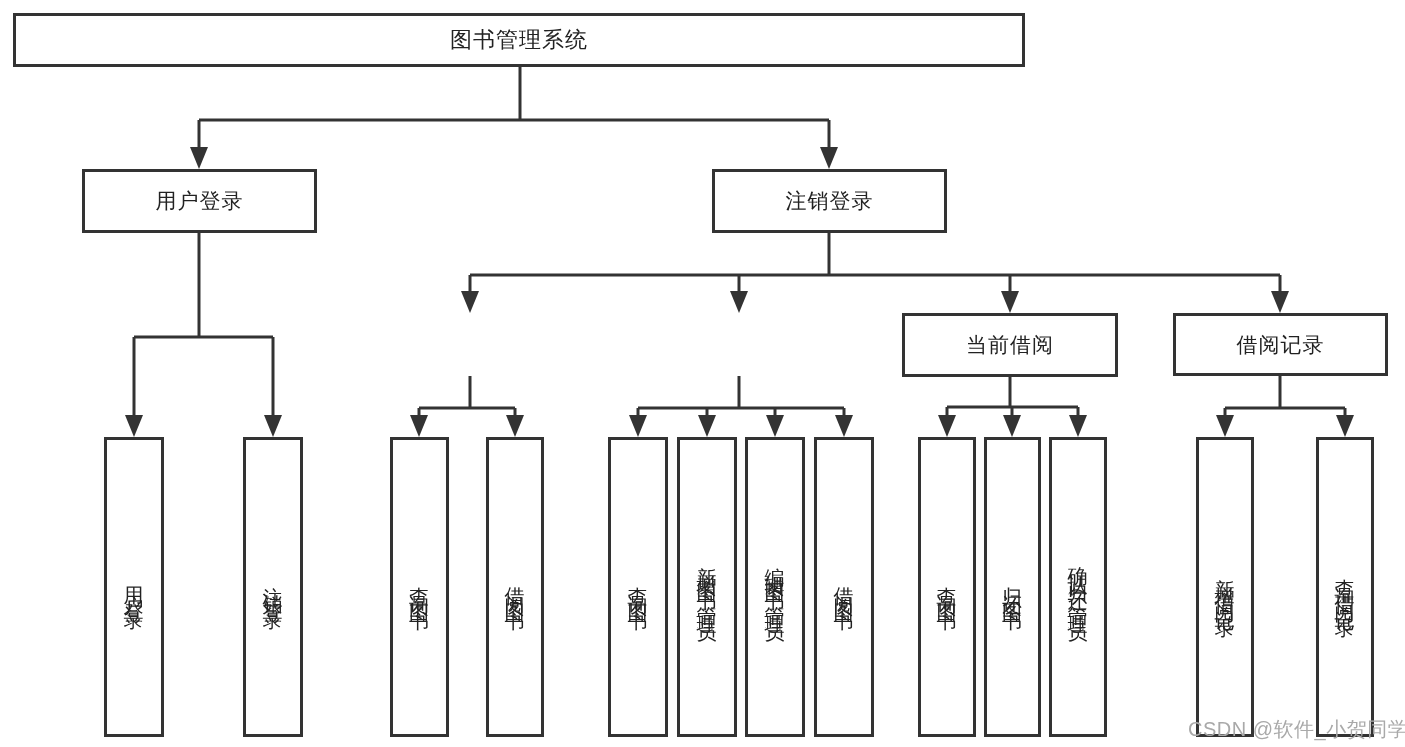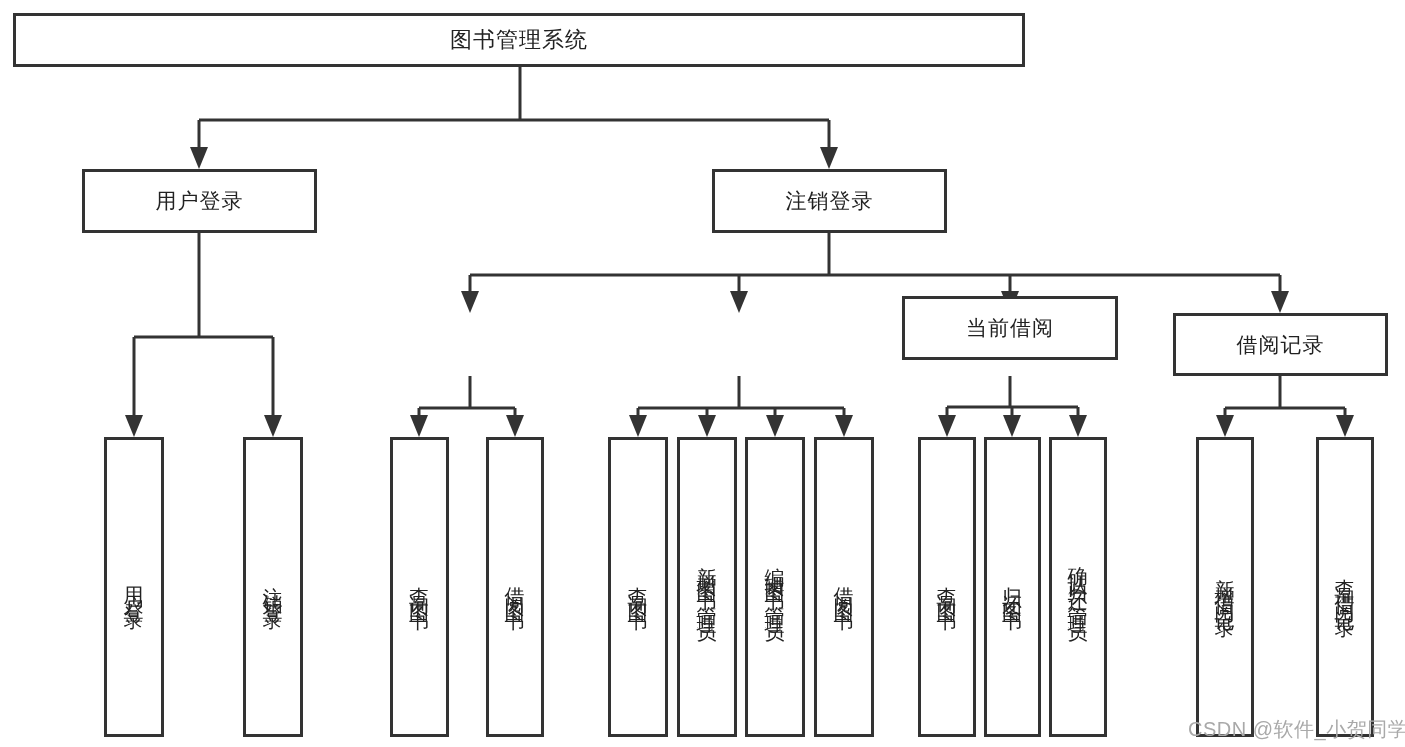--- a/index.html
+++ b/index.html
@@ -130,21 +130,21 @@
       <polygon points="1216,415 1234,415 1225,437"></polygon>
       <polygon points="1336,415 1354,415 1345,437"></polygon>
     </g>
   </svg>
 
   <div class="hbox root" style="left:13px; top:13px; width:1012px; height:54px;">图书管理系统</div>
 
   <div class="hbox" style="left:82px; top:169px; width:235px; height:64px;">用户登录</div>
   <div class="hbox" style="left:712px; top:169px; width:235px; height:64px;">注销登录</div>
 
-  <div class="hbox" style="left:902px; top:296px; width:216px; height:64px;">当前借阅</div>
+  <div class="hbox" style="left:902px; top:313px; width:216px; height:64px;">当前借阅</div>
   <div class="hbox" style="left:1173px; top:313px; width:215px; height:63px;">借阅记录</div>
 
   <div class="vbox" style="left:104px; top:437px; width:60px; height:300px;">用户登录</div>
   <div class="vbox" style="left:243px; top:437px; width:60px; height:300px;">注销登录</div>
 
   <div class="vbox" style="left:390px; top:437px; width:59px; height:300px;">查询图书</div>
   <div class="vbox" style="left:486px; top:437px; width:58px; height:300px;">借阅图书</div>
 
   <div class="vbox" style="left:608px; top:437px; width:60px; height:300px;">查询图书</div>
   <div class="vbox" style="left:677px; top:437px; width:60px; height:300px;">新增图书（管理员）</div>

